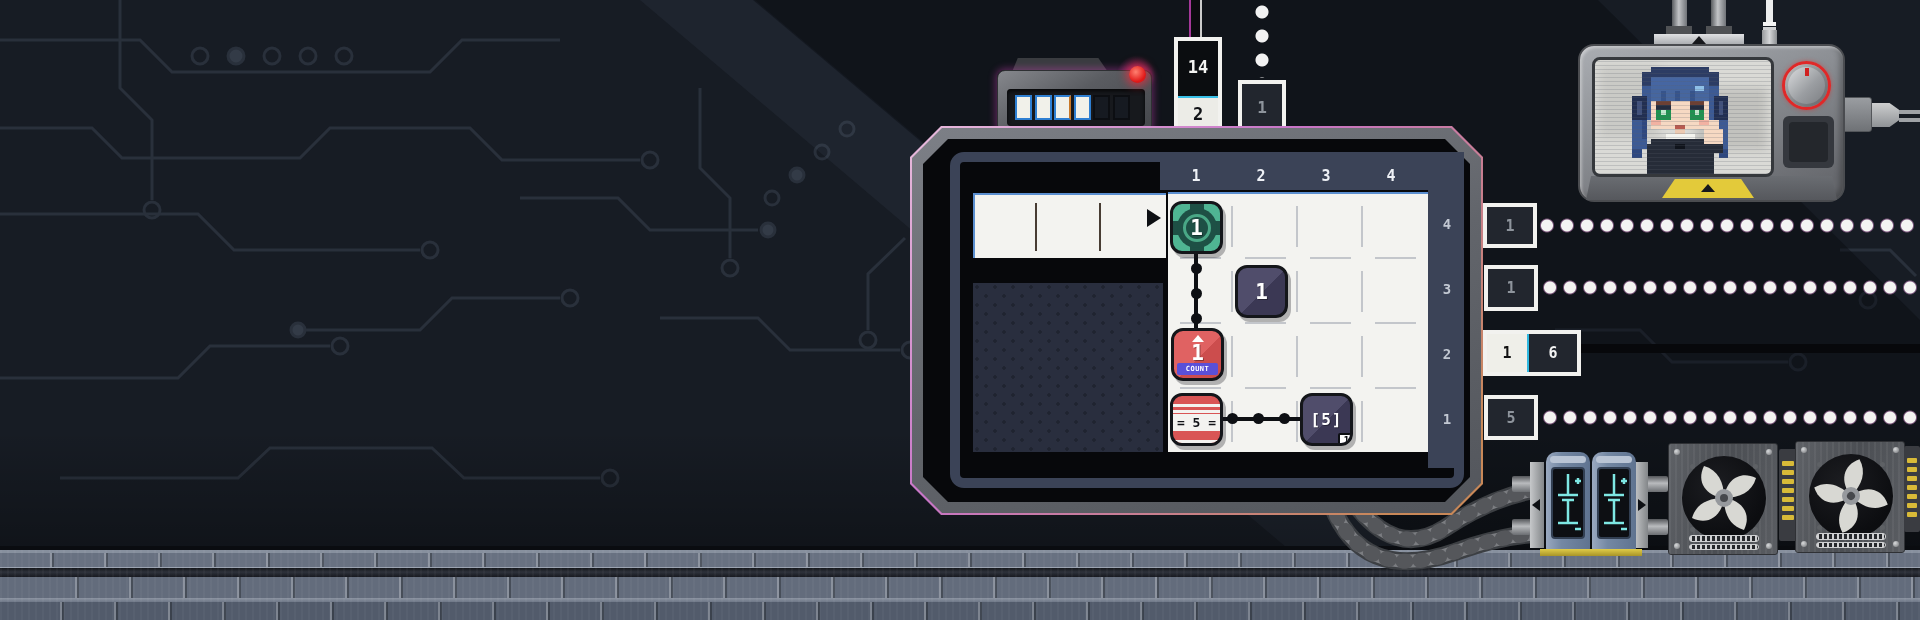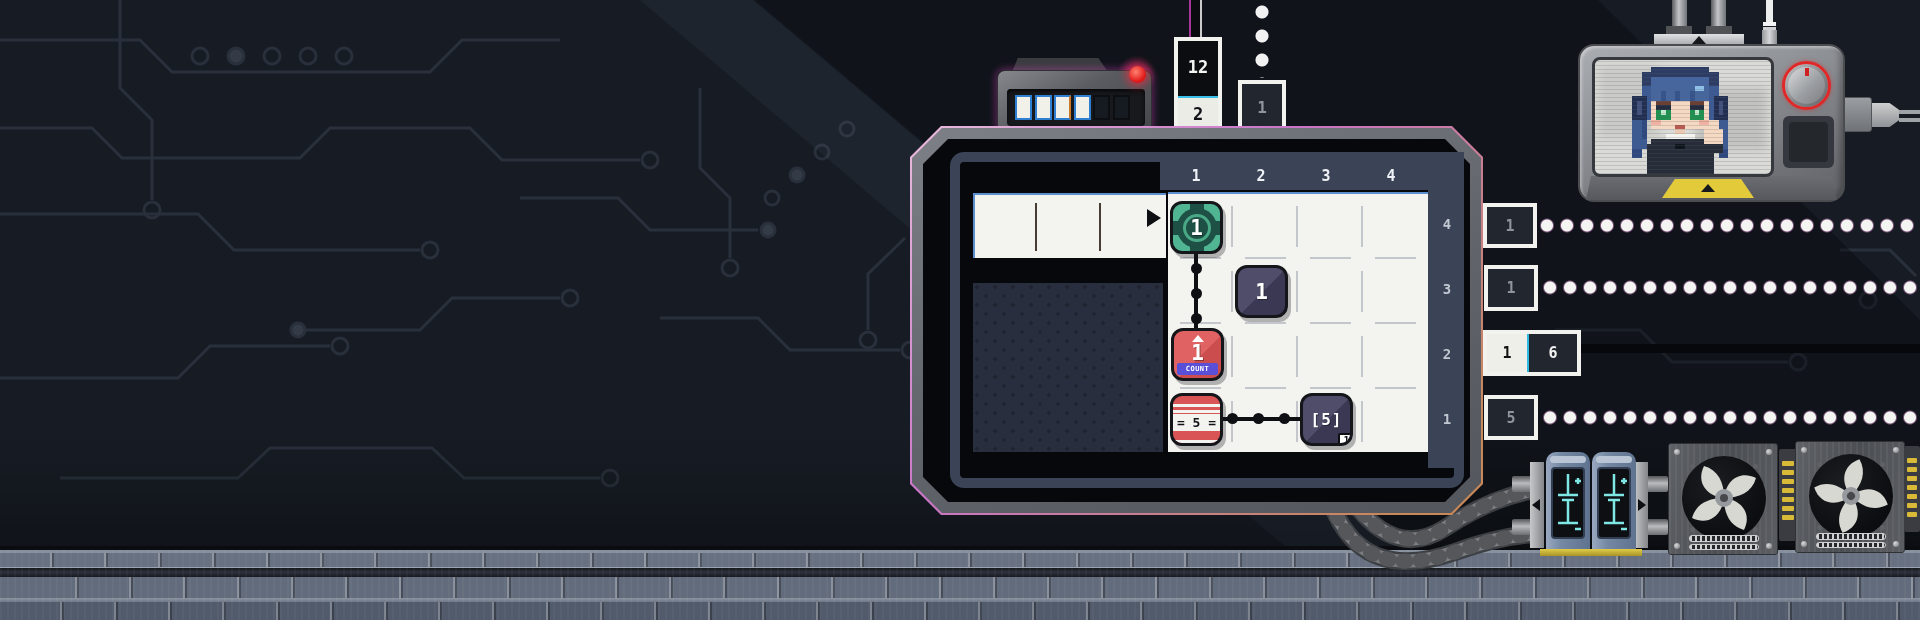--- a/index.html
+++ b/index.html
@@ -360,21 +360,21 @@
   <div class="slot filled" style="left:1015px;"></div>
   <div class="slot filled" style="left:1035px;"></div>
   <div class="slot filled s3" style="left:1054px;"></div>
   <div class="slot filled" style="left:1074px;"></div>
   <div class="slot empty" style="left:1093px;"></div>
   <div class="slot empty" style="left:1113px;"></div>
   <div class="led"></div>
 
   <div class="cable"></div>
   <div class="counterbox" style="left:1174px;top:37px;width:48px;height:97px;">
-    <div class="cb-dark" style="height:55px;border-bottom:3px solid #0b0d10;">12</div>
+    <div class="cb-dark" style="height:55px;border-bottom:3px solid #0b0d10;">14</div>
     <div style="height:2px;background:#38c0e8;"></div>
     <div class="cb-white" style="flex:1;">2</div>
   </div>
 
   <div class="dotchain-v"></div>
   <div class="counterbox" style="left:1238px;top:80px;width:48px;height:54px;background:#22262e;">
     <div style="flex:1;display:flex;align-items:center;justify-content:center;color:#8e949c;font-weight:bold;font-size:16px;">1</div>
   </div>
 
   <div class="chain-h" style="left:1540px;top:218px;width:380px;"></div>

